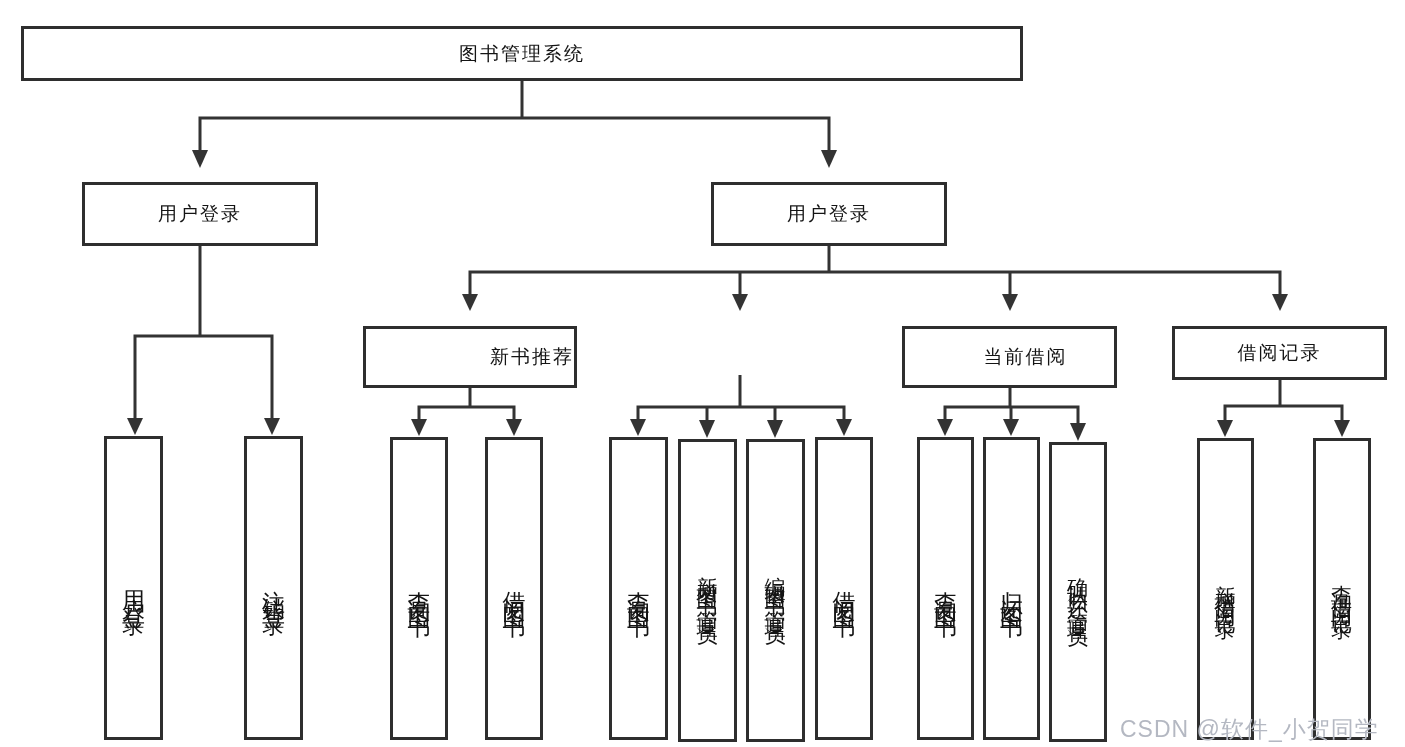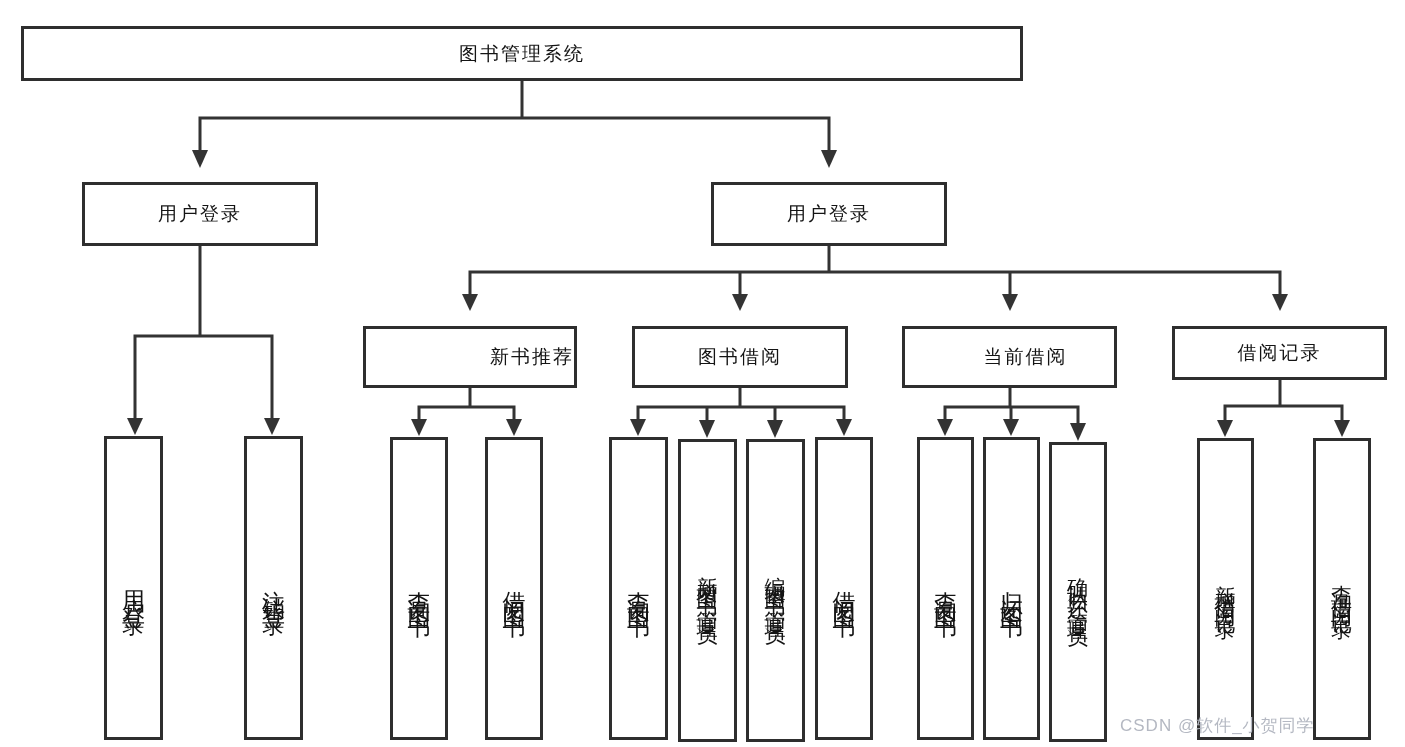--- a/index.html
+++ b/index.html
@@ -45,21 +45,21 @@
   #leaf-bb-2{left:746px; top:439px; width:59px; height:303px;}
   #leaf-bb-3{left:815px; top:437px; width:58px; height:303px;}
   #leaf-cb-0{left:917px; top:437px; width:57px; height:303px;}
   #leaf-cb-1{left:983px; top:437px; width:57px; height:303px;}
   #leaf-cb-2{left:1049px;top:442px; width:58px; height:300px;}
   #leaf-br-0{left:1197px;top:438px; width:57px; height:302px;}
   #leaf-br-1{left:1313px;top:438px; width:58px; height:302px;}
   .watermark{
     position:absolute;
     left:1120px; top:714px;
-    font-size:17px;
+    font-size:23px;
     color:#b4b8c2;
     letter-spacing:1px;
     white-space:nowrap;
     z-index:5;
   }
 </style>
 </head>
 <body>
 
 <div class="canvas">
@@ -123,23 +123,20 @@
   <div class="box h-box" id="user-login">
     <span>用户登录</span>
   </div>
   <div class="box h-box" id="book-mgmt">
     <span>用户登录</span>
   </div>
 
   <div class="box h-box" id="sec-newbook">
     <span>新书推荐</span>
   </div>
-  <div class="box h-box" id="sec-borrow">
-    <span>图书借阅</span>
-  </div>
   <div class="box h-box" id="sec-current">
     <span>当前借阅</span>
   </div>
   <div class="box h-box" id="sec-record">
     <span>借阅记录</span>
   </div>
 
   <div class="box v-box" id="leaf-ul-0">
     <span>用户登录</span>
   </div>

